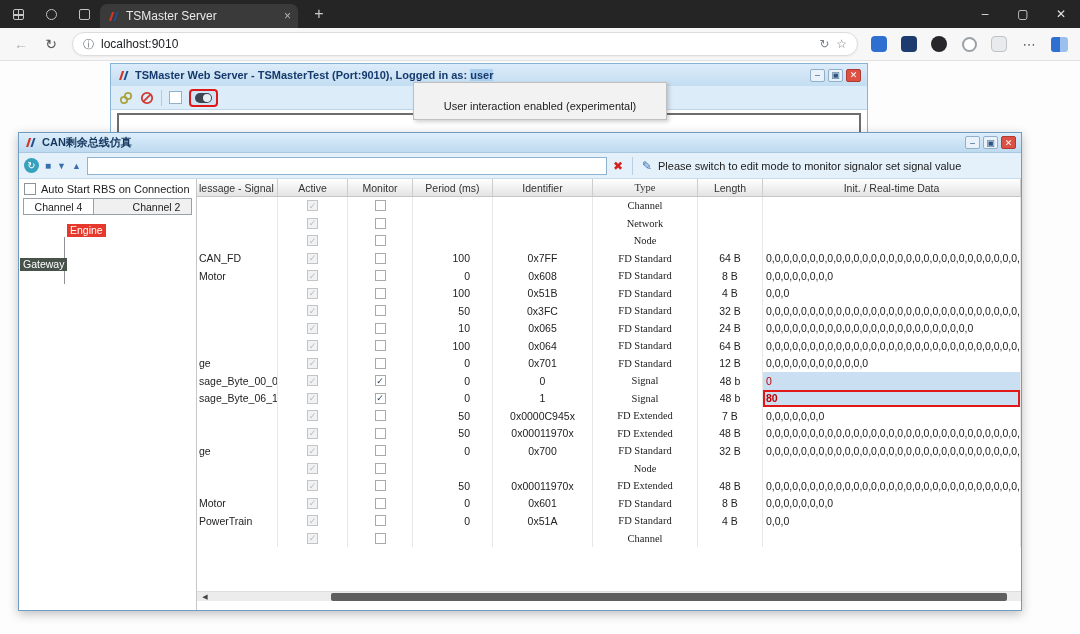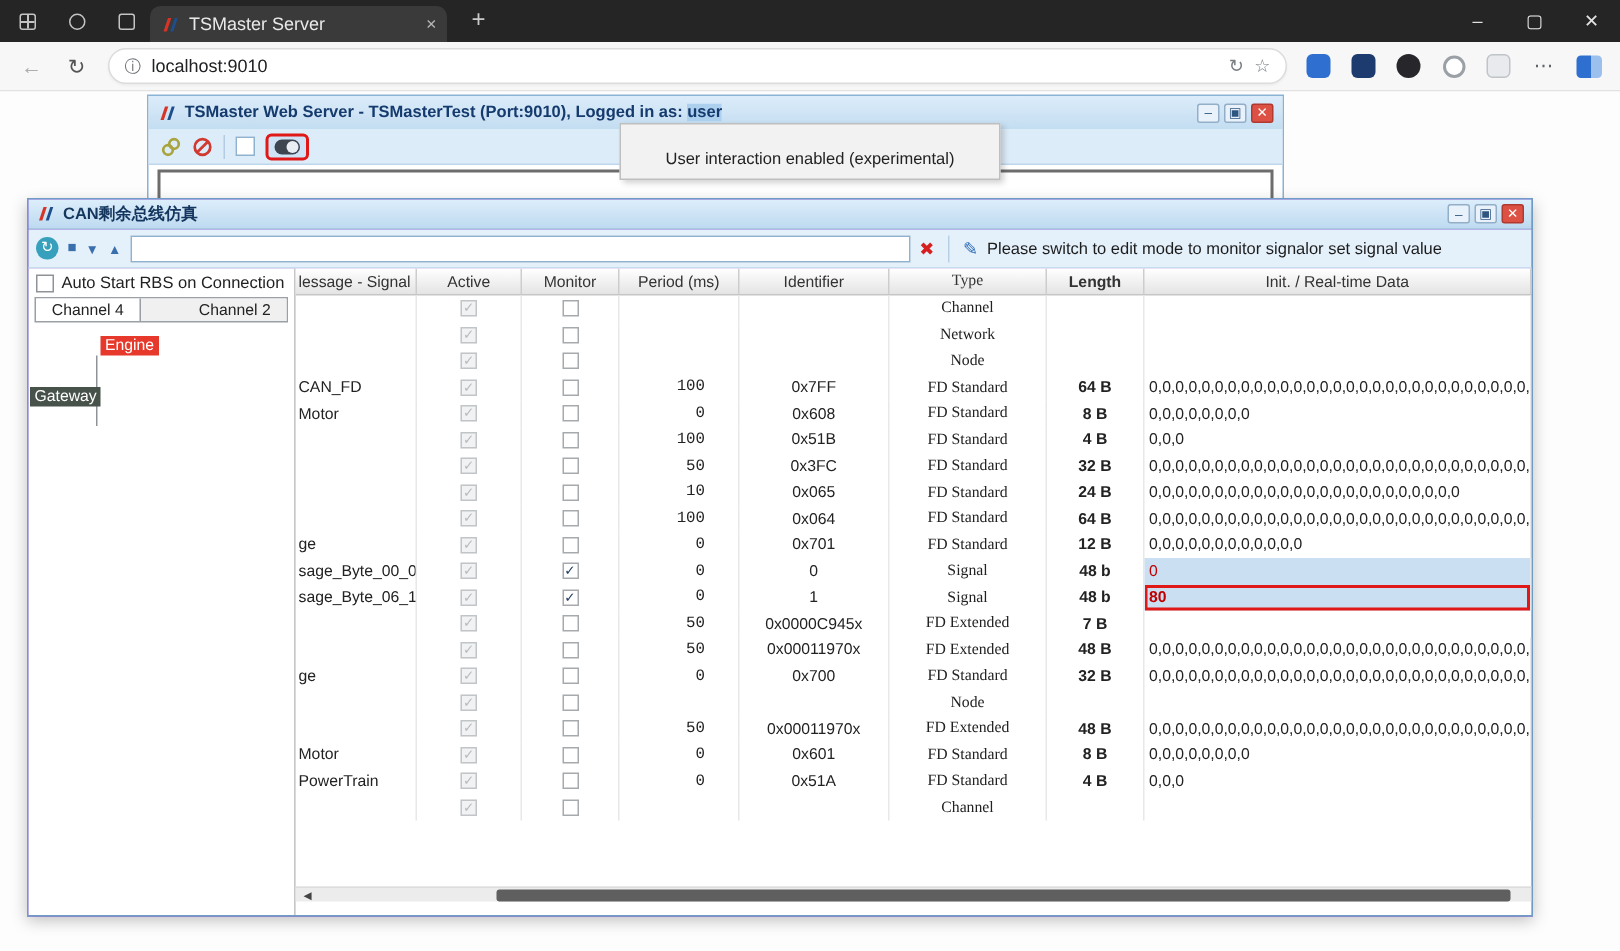--- a/index.html
+++ b/index.html
@@ -38,40 +38,40 @@
   .badge.dark { background:#26262b; border-radius:50%; }
   .badge.ring { width:15px; height:15px; border:2px solid #9aa0a6; border-radius:50%; background:#fff; }
   .badge.lite { background:#e8eaed; border:1px solid #c0c4c8; }
   .dots { color:#5f6368; font-size:13px; }
   .sidebtn { width:17px; height:15px; border-radius:3px; background:linear-gradient(90deg,#2f6fd0 55%,#9cc0ee 45%); }
 
   
   .page { position:absolute; left:0; top:61px; width:1080px; height:573px; background:#fdfdfd; }
 
   
-  .swin { position:absolute; left:98px; top:2px; width:758px; height:78px; background:#fff; border:1px solid #89b2d4; overflow:hidden; }
+  .swin { position:absolute; left:110px; top:2px; width:758px; height:78px; background:#fff; border:1px solid #89b2d4; overflow:hidden; }
   .sw-title { height:22px; background:linear-gradient(#dcecfa,#c3ddf1); display:flex; align-items:center; padding:0 6px; gap:5px; }
   .sw-title-text { flex:1; font-size:11px; font-weight:bold; color:#153a6d; white-space:nowrap; overflow:hidden; }
   .sw-title-text .sel { background:#aed0ef; }
   .swc { display:flex; gap:3px; }
   .swc .b { width:15px; height:13px; border:1px solid #93aec7; background:#e9f2fb; color:#2e5580; font-size:9px; display:flex; align-items:center; justify-content:center; border-radius:2px; }
   .swc .b.close { background:#dd5145; border-color:#b03a30; color:#fff; }
   .sw-toolbar { height:24px; background:#ddecf9; border-bottom:1px solid #bdd6ec; display:flex; align-items:center; padding:0 8px; gap:7px; }
   .sw-sep { width:1px; height:16px; background:#b4cce2; }
   .boxbtn { width:13px; height:13px; background:#fff; border:1px solid #8fb2cf; }
   .toggle-wrap { border:2px solid #e11818; border-radius:4px; padding:2px 4px; display:flex; align-items:center; background:#cfe3f6; }
   .toggle { width:17px; height:10px; background:#3d4550; border-radius:5px; position:relative; }
   .toggle::after { content:""; position:absolute; right:1px; top:1px; width:8px; height:8px; border-radius:50%; background:#e8eef4; }
   .sw-content { height:32px; padding:3px 6px 0 6px; }
   .sw-box { height:60px; border:2px solid #6d6d6d; background:#fff; }
 
   .tooltip { position:absolute; left:413px; top:21px; width:254px; height:38px; background:#f2f2f2; border:1px solid #bfbfbf; box-shadow:2px 2px 4px rgba(0,0,0,.18); display:flex; align-items:flex-end; justify-content:center; padding-bottom:7px; font-size:11px; color:#222; z-index:20; }
 
   
-  .dialog { position:absolute; left:18px; top:71px; width:1004px; height:479px; background:#6d28d9; border:1px solid #6f9cc2; box-shadow:0 3px 10px rgba(0,0,0,.25); z-index:10; }
+  .dialog { position:absolute; left:18px; top:71px; width:1004px; height:479px; background:#0ea5e9; border:1px solid #6f9cc2; box-shadow:0 3px 10px rgba(0,0,0,.25); z-index:10; }
   .dlg-title { height:20px; background:linear-gradient(#ddeefb,#bedaf0); display:flex; align-items:center; padding:0 5px; gap:5px; border-bottom:1px solid #a9c7df; }
   .dlg-title-text { flex:1; font-size:11px; font-weight:bold; color:#14365e; white-space:nowrap; overflow:hidden; }
   .dlg-toolbar { height:26px; background:#e4f0fa; border-bottom:1px solid #c6dbec; display:flex; align-items:center; padding:0 5px; gap:6px; }
   .run { width:15px; height:15px; border-radius:50%; background:#37a0bc; color:#fff; font-size:10px; display:flex; align-items:center; justify-content:center; }
   .stop { color:#3a6fae; font-size:10px; }
   .tri { color:#3a6fae; font-size:9px; }
   .filter { width:520px; height:18px; border:1px solid #8fb2cf; font-size:11px; padding:0 4px; background:#fff; font-family:inherit; }
   .clear { color:#d62020; font-size:12px; font-weight:bold; }
   .dsep { width:1px; height:18px; background:#b9d0e4; margin:0 3px; }
   .pencil { color:#2d6cb5; font-size:12px; }
@@ -87,26 +87,26 @@
   .tree { position:absolute; left:0; top:36px; right:0; bottom:0; }
   .tline { position:absolute; left:45px; top:22px; width:1px; height:47px; background:#8f9398; }
   .chip { position:absolute; font-size:10.5px; padding:0 3px; line-height:13px; height:13px; color:#fff; white-space:nowrap;text-align:right; }
   .chip.engine { left:48px; top:9px; background:#e6382b; }
   .chip.gateway { left:1px; top:43px; background:#47524a; }
 
   .tarea { flex:1; position:relative; background:#fff; overflow:hidden; }
   .thead { display:flex; height:18px; background:linear-gradient(#ffffff,#e4e4e4); border-bottom:1px solid #c6c6c6; font-size:10.5px; color:#333; }
   .th { display:flex; align-items:center; justify-content:center; border-right:1px solid #cdcdcd; white-space:nowrap; overflow:hidden; }
   .th.left { justify-content:flex-start; padding-left:2px; }
-  .w-msg{width:81px;} .w-active{width:70px;} .w-mon{width:65px;} .w-period{width:80px;} .w-id{width:100px;} .w-type{width:105px;font-family:Liberation Serif, serif;} .w-len{width:65px;font-weight:bold;} .w-init{flex:1;}
+  .w-msg{width:81px;} .w-active{width:70px;} .w-mon{width:65px;} .w-period{width:80px;} .w-id{width:100px;} .w-type{width:105px;font-family:Liberation Serif, serif;} .w-len{width:65px;} .w-init{flex:1;}
   .trow { display:flex; height:17.5px; font-size:10.5px; color:#222; }
   .c { display:flex; align-items:center; border-right:1px solid #e8e8e8; white-space:nowrap; overflow:hidden; }
   .c-left { justify-content:flex-start; padding-left:2px; }
   .c-center { justify-content:center; }
-  .c-right { justify-content:flex-end; padding-right:22px;font-family:Liberation Mono, monospace; }
+  .c-right { justify-content:flex-end; padding-right:22px; }
   .c-init { justify-content:flex-start; padding-left:3px; }
   .c-init.sel { background:#cbdff2; color:#c00000; }
   .c-init.red { background:#cbdff2; color:#c00000; font-weight:bold; box-shadow:inset 0 0 0 2px #e01818; }
   .cb { width:11px; height:11px; border:1px solid #a6aaad; background:#fff; display:flex; align-items:center; justify-content:center; font-size:9px; color:transparent; flex:none; }
   .cb.dis { background:#f1f2f3; border-color:#c2c5c8; color:#b9bcbf; }
   .cb.on { color:#27415f; }
   .hscroll { position:absolute; left:0; top:412px; width:100%; height:10px; background:#ececec; border-top:1px solid #ddd; }
   .hs-left { position:absolute; left:2px; top:0; width:12px; height:10px; font-size:7px; color:#444; display:flex; align-items:center; justify-content:center; }
   .hs-thumb { position:absolute; left:134px; top:1px; width:676px; height:8px; background:#5f5f5f; border-radius:2px; }
 
@@ -439,20 +439,21 @@
                 <div class="c c-center w-active">
                   <span class="cb dis">✓</span>
                 </div>
                 <div class="c c-center w-mon">
                   <span class="cb">✓</span>
                 </div>
                 <div class="c c-right w-period">50</div>
                 <div class="c c-center w-id">0x0000C945x</div>
                 <div class="c c-center w-type">FD Extended</div>
                 <div class="c c-center w-len">7 B</div>
+                <div class="c c-init w-init">0,0,0,0,0,0,0</div>
               </div>
               <div class="trow">
                 <div class="c c-left w-msg"></div>
                 <div class="c c-center w-active">
                   <span class="cb dis">✓</span>
                 </div>
                 <div class="c c-center w-mon">
                   <span class="cb">✓</span>
                 </div>
                 <div class="c c-right w-period">50</div>

